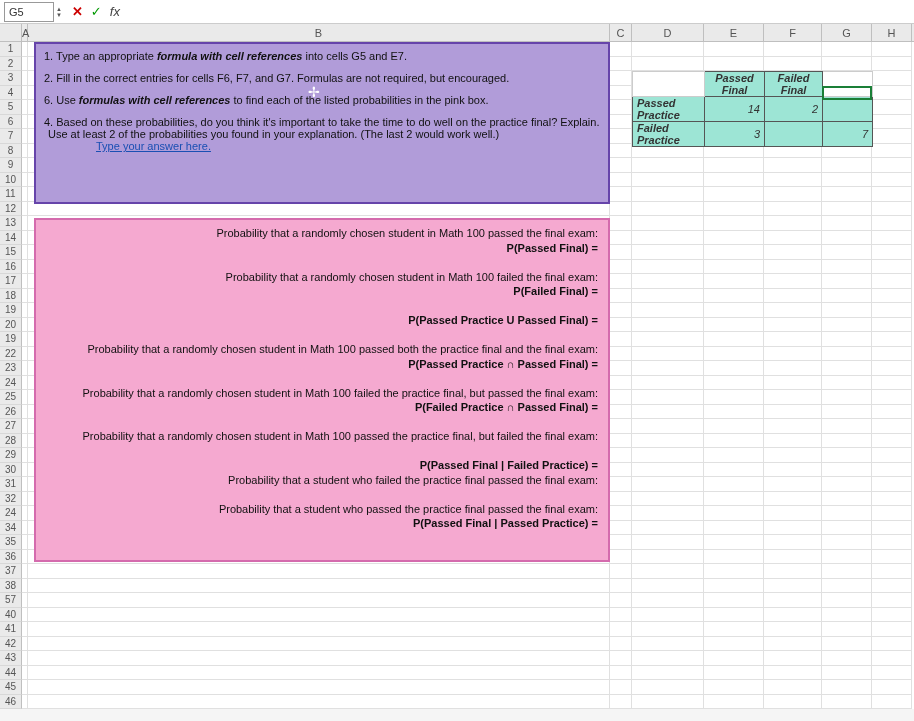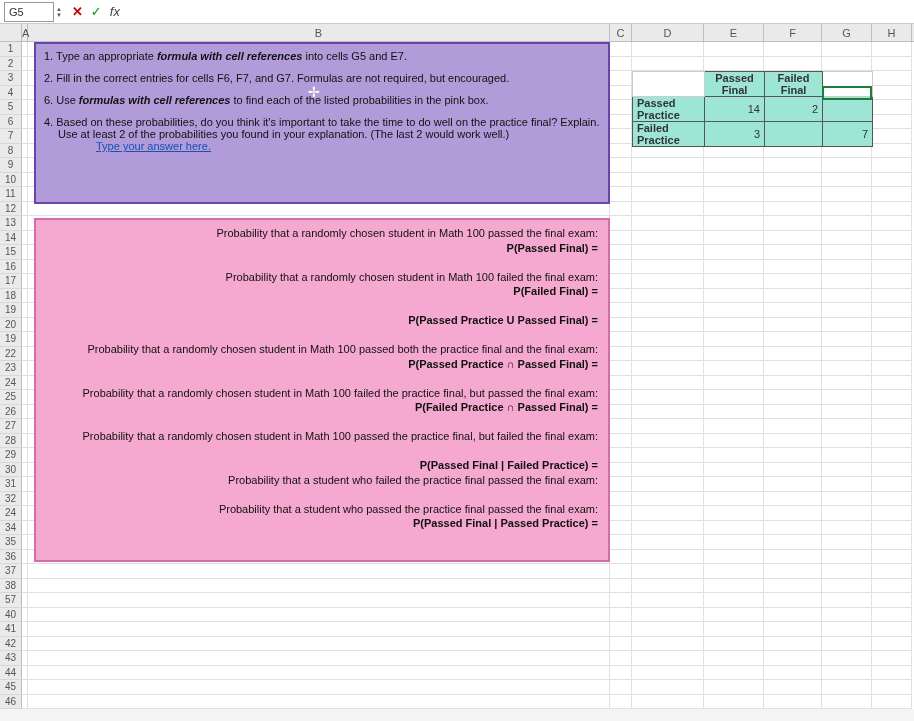--- a/index.html
+++ b/index.html
@@ -121,21 +121,21 @@
   top: 0px;
   width: 576px;
   height: 162px;
   background: #b19cd9;
   border: 2px solid #6644aa;
   padding: 6px 8px;
   font-size: 11px;
   color: #111;
 }
 .purple-box .item { margin-bottom: 10px; }
-.purple-box .sub { margin-left: 14px; }
+.purple-box .sub { margin-left: 4px; }
 .italic-bold { font-style: italic; font-weight: bold; }
 .answer-link { color: #1a4fb3; text-decoration: underline; margin-left: 52px; cursor: text; }
 
 .pink-box {
   position: absolute;
   left: 34px;
   top: 176px;
   width: 576px;
   height: 344px;
   background: #f5a9d0;
@@ -147,20 +147,21 @@
 .pink-row { text-align: right; line-height: 14.5px; }
 .pink-row.bold { font-weight: bold; }
 .pink-gap { height: 14.5px; }
 
 .data-table {
   position: absolute;
   left: 632px;
   top: 29px;
   border-collapse: collapse;
   font-size: 11px;
+  font-style: italic;
 }
 .data-table td, .data-table th {
   border: 1px solid #555;
   height: 14.5px;
   padding: 0 4px;
   background: #9de5d5;
   text-align: right;
 }
 .data-table .hdr { font-weight: bold; text-align: center; }
 .data-table .lbl { font-weight: bold; text-align: left; }

